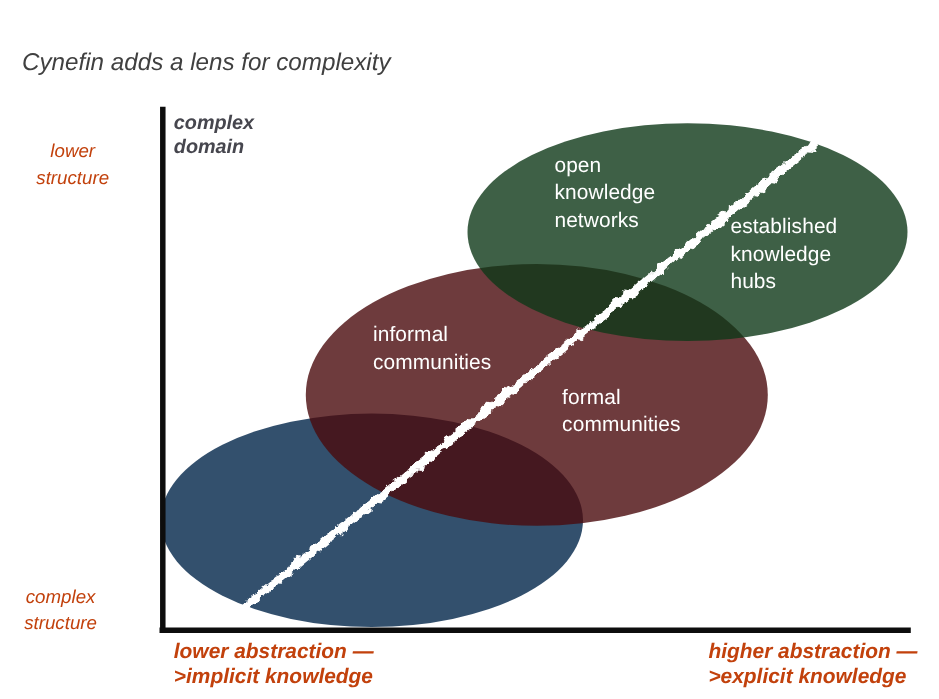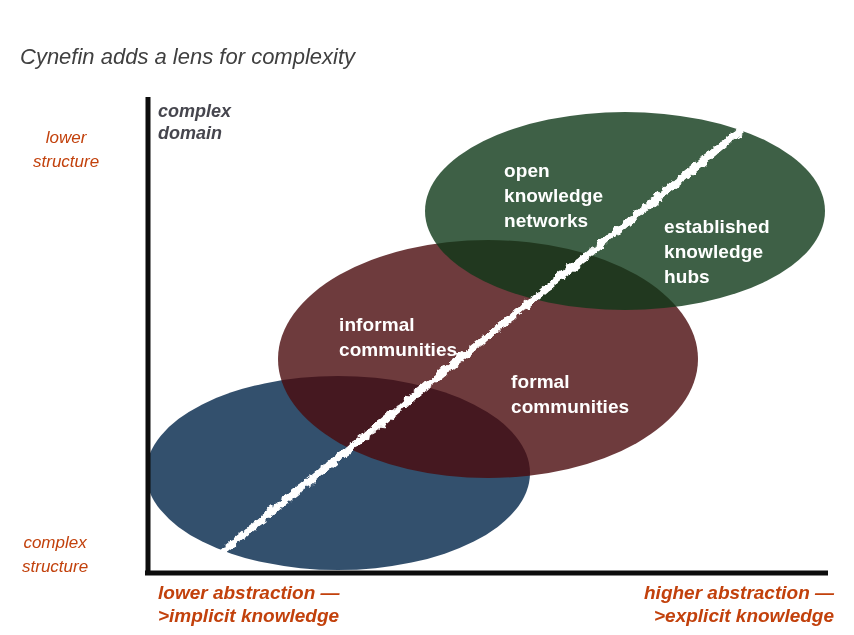--- a/index.html
+++ b/index.html
@@ -30,35 +30,35 @@
   .complex-domain { left: 158px; top: 101px; }
   .ordered-domains { left: 698px; top: 486px; }
   .struct-label {
     font-size: 17px; font-style: italic; color: #c2410c;
     line-height: 1.4;
     text-align: center;
   }
   .lower-structure { left: 33px; top: 126px; }
   .higher-structure { left: 22px; top: 531px; }
   .ellipse-label {
-    color: #ffffff; font-size: 19px; font-weight: bold;
-    line-height: 1.32; letter-spacing: 0.1px; margin-top: 20px;
+    color: #ffffff; font-size: 19px; font-weight: normal;
+    line-height: 1.32; letter-spacing: 0.1px;
   }
   .lbl-open       { left: 504px; top: 138px; }
   .lbl-estab      { left: 664px; top: 194px; }
   .lbl-informal   { left: 339px; top: 292px; }
   .lbl-formal     { left: 511px; top: 349px; }
   .lbl-temporary  { left: 194px; top: 405px; }
   .lbl-semiperm   { left: 324px; top: 477px; }
   .axis-caption {
     font-size: 19px; font-style: italic; font-weight: bold;
     color: #c2410c; line-height: 1.22;
   }
   .caption-left  { left: 158px; top: 581px; }
-  .caption-right { left: 644px; top: 581px; text-align: right; }
+  .caption-right { left: 644px; top: 581px; }
   .watermark {
     left: 400px; top: 581px; width: 180px;
     text-align: center;
     font-family: "DejaVu Sans Mono", monospace;
     font-size: 16px; color: #a2a2a2; line-height: 1.35;
   }
   svg.diagram { position: absolute; left: 0; top: 0; }
 </style>
 </head>
 <body>

